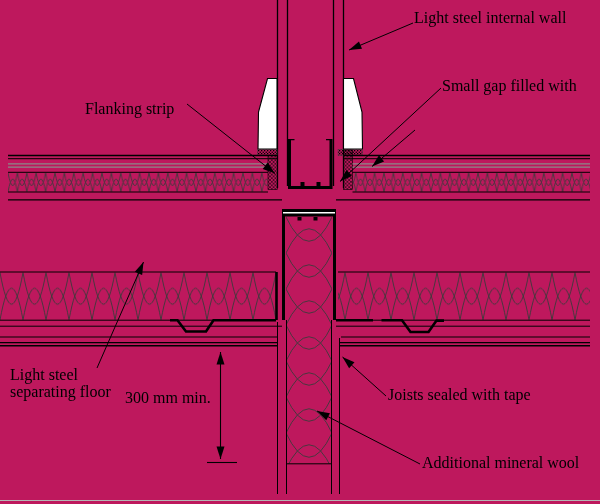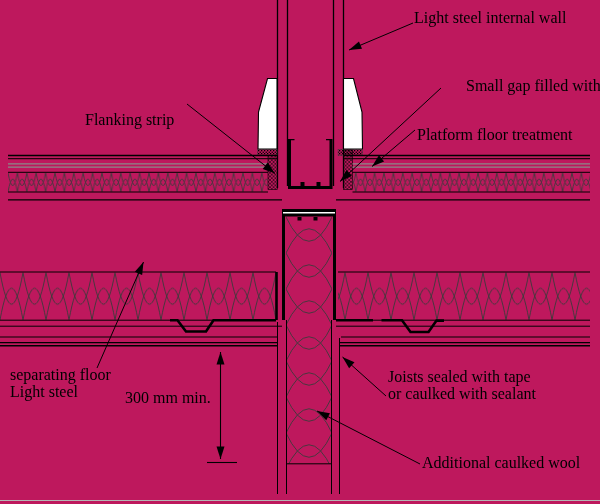--- a/index.html
+++ b/index.html
@@ -140,37 +140,35 @@
     <path d="M97,368 L143.5,262" marker-end="url(#arr)"></path>
     <path d="M386,396 L342.5,357" marker-end="url(#arr)"></path>
     <path d="M420,464 L317,411" marker-end="url(#arr)"></path>
   </g>
 
   <path d="M0,500.5 H600" stroke="#b5b5b5" stroke-width="1"></path>
 </svg>
 
 <div class="lbl" style="left:414px;top:9px">Light steel internal wall</div>
 
-<div class="lbl" style="left:466px;top:77px">
+<div class="lbl" style="left:442px;top:77px">
   <span>Small gap filled with</span>
 </div>
 
-<div class="lbl" style="left:85px;top:111px">Flanking strip</div>
+<div class="lbl" style="left:85px;top:100px">Flanking strip</div>
 
-<div class="lbl" style="left:417px;top:126px">Platform floor treatment</div>
 
 <div class="lbl" style="left:10px;top:366px">
+  <span>Light steel</span>
   <span>separating floor</span>
-  <span>Light steel</span>
 </div>
 
 <div class="lbl" style="left:125px;top:389px">300 mm min.</div>
 
-<div class="lbl" style="left:388px;top:368px">
+<div class="lbl" style="left:388px;top:386px">
   <span>Joists sealed with tape</span>
-  <span>or caulked with sealant</span>
 </div>
 
 <div class="lbl" style="left:422px;top:454px">
-  <span>Additional caulked wool</span>
+  <span>Additional mineral wool</span>
 </div>
 
 </div>
 
 </body></html>

